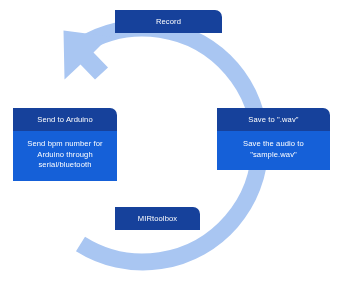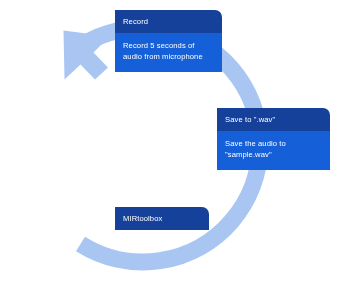--- a/index.html
+++ b/index.html
@@ -24,20 +24,21 @@
     top: 0;
     width: 339px;
     height: 300px;
   }
   .node {
     position: absolute;
     box-sizing: border-box;
     border-top-right-radius: 7px;
     overflow: hidden;
     box-shadow: 0 0 0 0 rgba(0,0,0,0);
+    text-align: center;
   }
   .node-header {
     background: #16419B;
     color: #ffffff;
     font-size: 7.6px;
     line-height: 9px;
     padding: 7px 8px 7px 8px;
     letter-spacing: 0.1px;
     white-space: nowrap;
   }
@@ -45,44 +46,47 @@
     background: #1560D8;
     color: #ffffff;
     font-size: 7.6px;
     line-height: 10.5px;
     padding: 8px 8px 10px 8px;
     letter-spacing: 0.1px;
   }
   
   #node-record      { left: 115px; top: 10px;  width: 107px; }
   #node-save        { left: 217px; top: 108px; width: 113px; }
-  #node-mirtoolbox  { left: 115px; top: 207px; width: 94px; }
+  #node-mirtoolbox  { left: 115px; top: 207px; width: 85px; }
   #node-arduino     { left: 13px;  top: 108px; width: 104px; }
 </style>
 </head>
 <body>
 
 <div id="canvas">
 
   <svg id="cycle-arrow" viewBox="0 0 339 300">
 
     <path d="M 80.5 46.0
              A 117 117 0 1 1 80.5 244.0" fill="none" stroke="#A9C6F2" stroke-width="17" stroke-linecap="butt"></path>
 
     <polygon points="63.5,30.5 109.5,36.5 93.5,52.5 108.0,67.5 95.0,79.5 80.5,64.5 64.5,79.5" fill="#A9C6F2"></polygon>
   </svg>
 
   <div class="node" id="node-record">
     <div class="node-header">Record</div>
-    <div class="node-body">Record 5 seconds of audio from microphone</div>
   </div>
 
   <div class="node" id="node-save">
     <div class="node-header">Save to ".wav"</div>
     <div class="node-body">Save the audio to "sample.wav"</div>
   </div>
 
   <div class="node" id="node-mirtoolbox">
     <div class="node-header">MIRtoolbox</div>
   </div>
 
+  <div class="node" id="node-arduino">
+    <div class="node-header">Send to Arduino</div>
+    <div class="node-body">Send bpm number for Arduino through serial/bluetooth</div>
+  </div>
 
 </div>
 
 </body></html>

